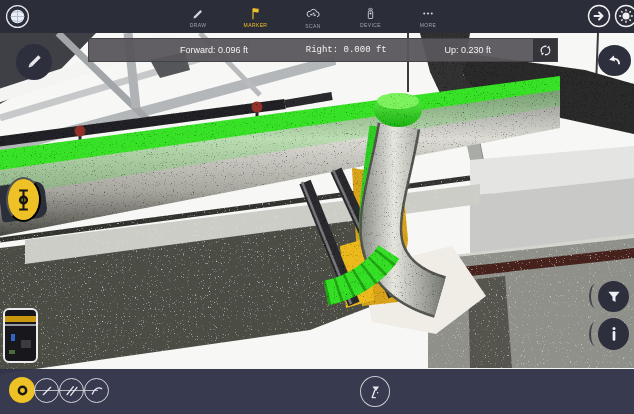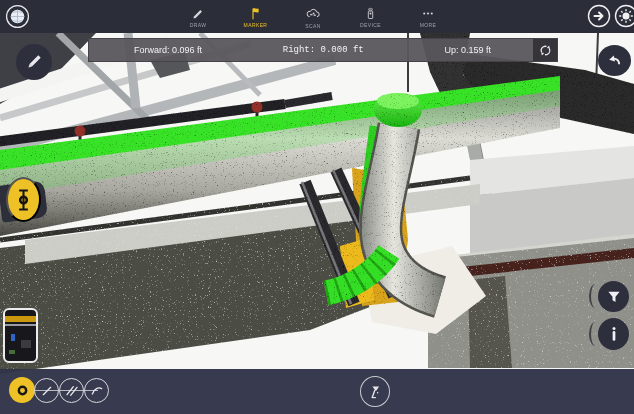--- a/index.html
+++ b/index.html
@@ -10,21 +10,21 @@
   .top-bar{position:absolute;left:0;top:0;width:634px;height:33px;background:#2b2d39;z-index:20;}
   .globe-btn{position:absolute;left:5px;top:4px;width:25px;height:25px;border-radius:50%;}
   .nav{position:absolute;left:172px;top:2px;width:282px;height:30px;display:flex;justify-content:space-between;}
   .nav-item{width:52px;display:flex;flex-direction:column;align-items:center;justify-content:center;cursor:pointer;}
   .nav-item .nav-label{font-size:5px;letter-spacing:.4px;color:#9fa1ab;margin-top:1px;text-transform:uppercase;}
   .nav-item.active .nav-label{color:#eec227;}
   .topbar-right{position:absolute;right:-4px;top:4px;display:flex;gap:3px;}
   .ring-btn{width:24px;height:24px;border-radius:50%;display:flex;align-items:center;justify-content:center;}
   
   .measure-bar{position:absolute;left:88px;top:38px;width:470px;height:24px;background:rgba(88,86,91,.95);
-    border:1px solid #45434a;box-sizing:border-box;display:flex;align-items:center;z-index:15;}
+    border:1px solid #45434a;box-sizing:border-box;display:flex;align-items:center;z-index:15;padding-left:46px;}
   .m-item{font-size:9px;color:#f2f2f2;white-space:nowrap;}
   .m-forward{margin-left:45px;}
   .m-right{margin-left:auto;margin-right:auto;font-family:Liberation Mono, monospace;}
   .m-up{margin-right:42px;}
   .sync-btn{width:24px;height:22px;margin:0;border:0;background:rgba(52,50,57,.95);display:flex;
     align-items:center;justify-content:center;padding:0;cursor:pointer;}
   
   .circle-btn{position:absolute;border-radius:50%;background:#2d2f3d;display:flex;align-items:center;
     justify-content:center;z-index:12;cursor:pointer;border:0;padding:0;}
   .undo-btn{left:598px;top:45px;width:33px;height:31px;}
@@ -245,21 +245,21 @@
             <path d="M12 5.2 v2 M12 16.8 v2 M5.2 12 h2 M16.8 12 h2 M7.2 7.2 l1.4 1.4 M15.4 15.4 l1.4 1.4 M16.8 7.2 l-1.4 1.4 M8.6 15.4 l-1.4 1.4"></path>
           </g>
         </svg>
       </div>
     </div>
   </div>
 
   <div class="measure-bar">
     <span class="m-item m-forward">Forward: 0.096 ft</span>
     <span class="m-item m-right">Right: 0.000 ft</span>
-    <span class="m-item m-up">Up: 0.159 ft</span>
+    <span class="m-item m-up">Up: 0.230 ft</span>
     <button class="sync-btn">
       <svg width="17" height="17" viewBox="0 0 24 24">
         <circle cx="12" cy="12" r="6" fill="none" stroke="#e8e8ec" stroke-width="1.8" stroke-dasharray="13 6" transform="rotate(-30 12 12)"></circle>
         <path d="M17 5 l1.2 4.2 -4.3 -0.6 z" fill="#e8e8ec"></path>
         <path d="M7 19 l-1.2 -4.2 4.3 0.6 z" fill="#e8e8ec"></path>
       </svg>
     </button>
   </div>
 
   <button class="circle-btn undo-btn">

